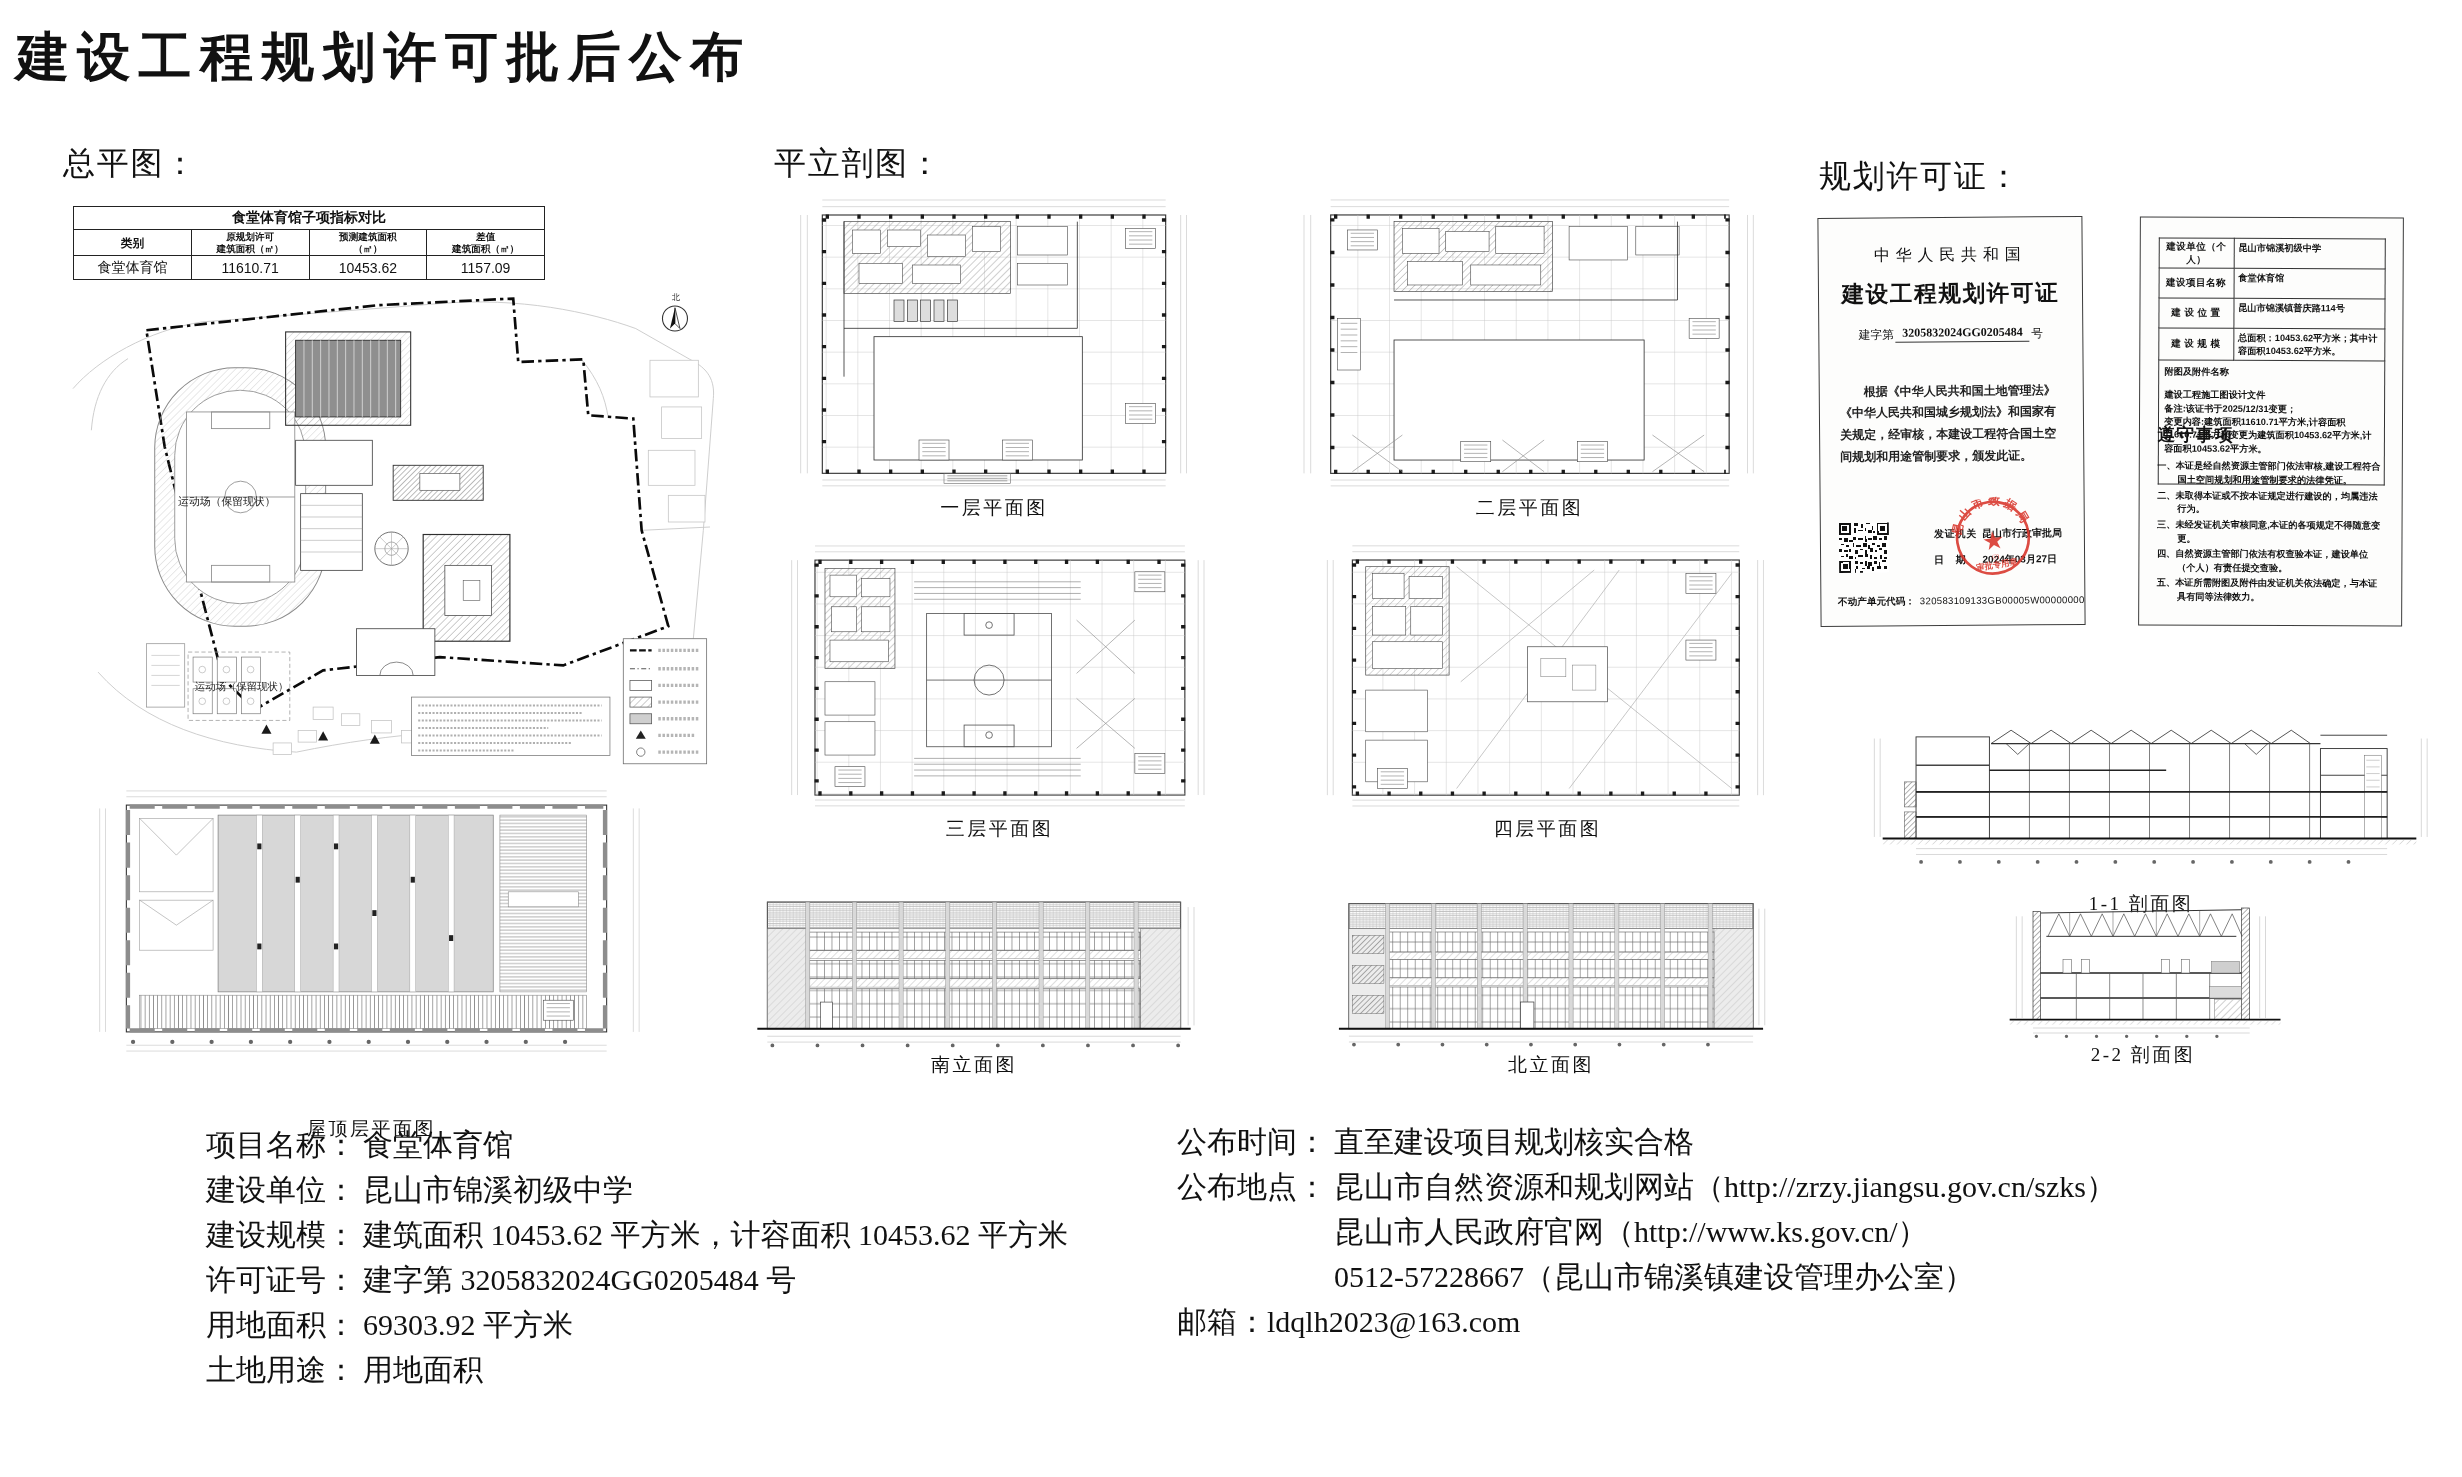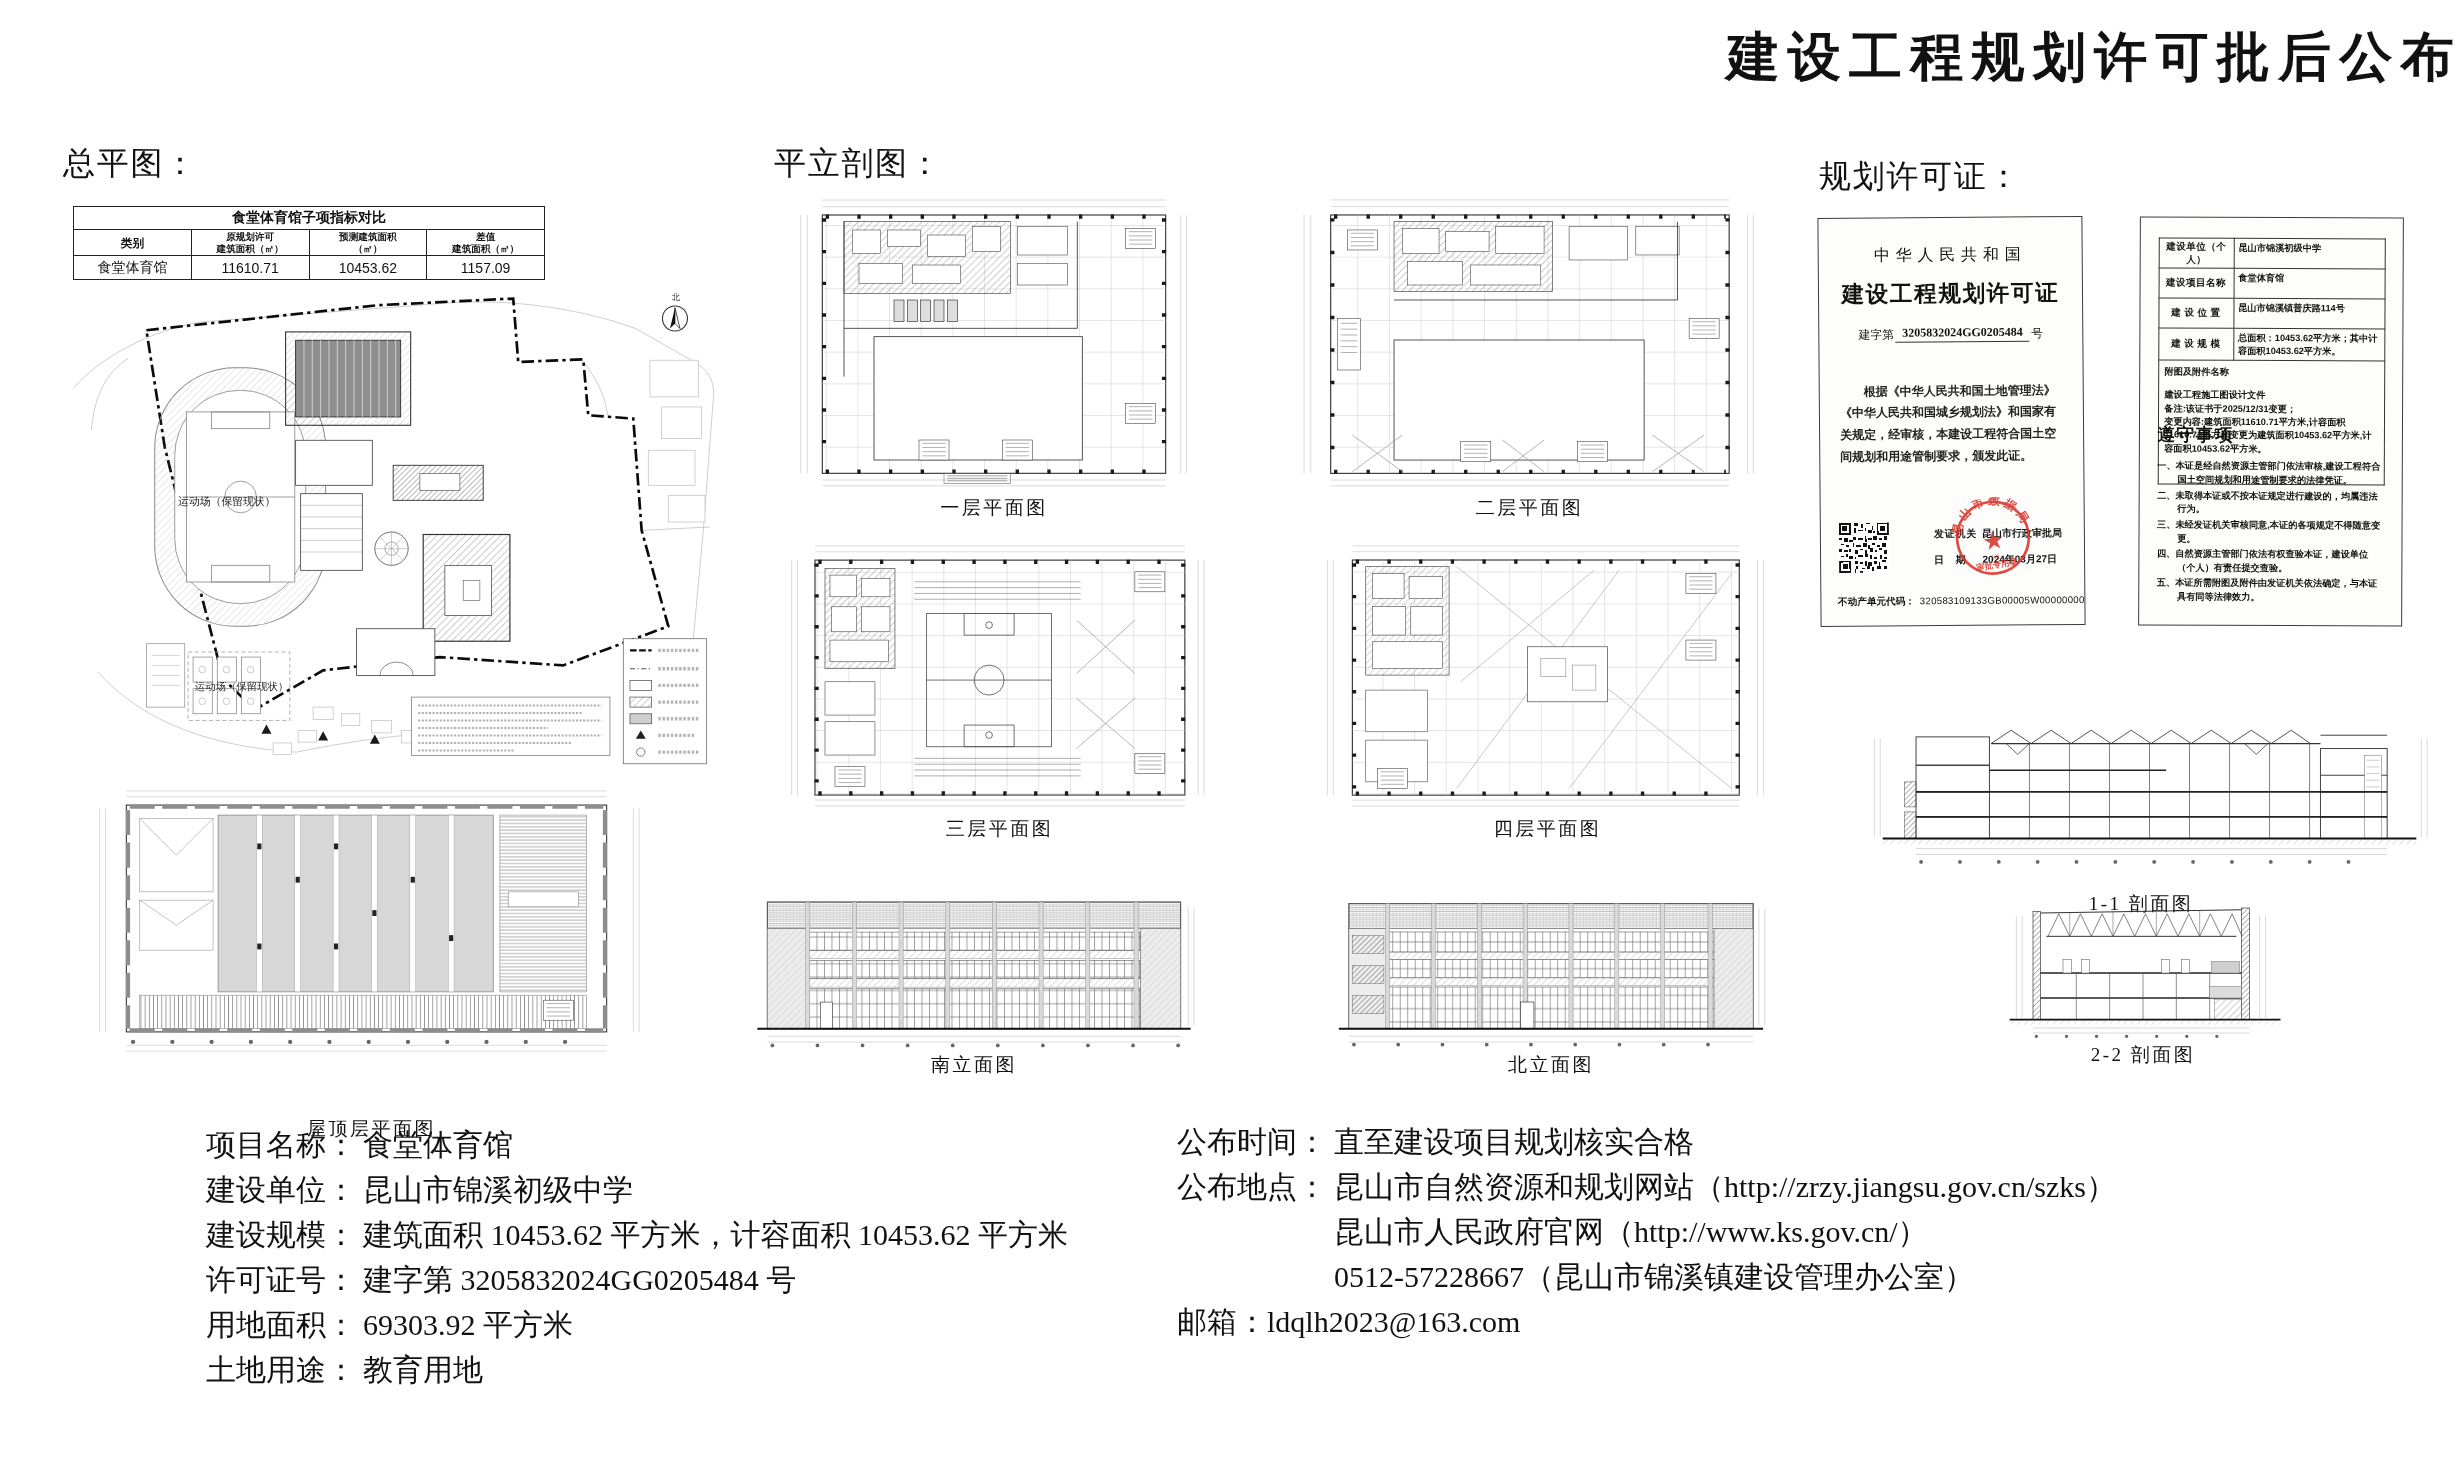--- a/index.html
+++ b/index.html
@@ -1,19 +1,19 @@
 <!DOCTYPE html>
 <html style="font-size:13.3px"><head>
 <meta charset="utf-8">
 <style>
   html,body{margin:0;padding:0;background:#e8e8e8;}
   .page{position:relative;width:2462px;height:1478px;background:#ffffff;overflow:hidden;
         font-family:"Liberation Serif","DejaVu Serif",serif;color:#111;}
   .abs{position:absolute;}
-  .page-title{left:16px;right:0;top:22px;text-align:right;font-size:53px;font-weight:bold;letter-spacing:8.3px;}
+  .page-title{left:16px;right:0;top:22px;text-align:left;font-size:53px;font-weight:bold;letter-spacing:8.3px;}
   .sec-label{font-size:32px;letter-spacing:1.7px;}
   
   .cmp{left:73px;top:206px;width:472px;border-collapse:collapse;table-layout:fixed;
        font-family:"Liberation Sans","DejaVu Sans",sans-serif;border-radius:15px;}
   .cmp td,.cmp th{border:1.3px solid #222;text-align:center;vertical-align:middle;padding:0;}
   .cmp .t{font-size:14px;font-weight:bold;height:22px;}
   .cmp .h{font-size:9.6px;font-weight:bold;height:25px;line-height:1.15;}
   .cmp .h .big{font-size:11.7px;}
   .cmp .d{font-size:14px;height:23px;}
   
@@ -782,21 +782,21 @@
       <div class="ni">五、本证所需附图及附件由发证机关依法确定，与本证具有同等法律效力。</div>
     </div>
   </div>
 
   <div class="abs info" style="left:206px;top:1122px">
     <div class="ln"><span class="ilabel">项目名称：</span><span>食堂体育馆</span></div>
     <div class="ln"><span class="ilabel">建设单位：</span><span>昆山市锦溪初级中学</span></div>
     <div class="ln"><span class="ilabel">建设规模：</span><span>建筑面积 10453.62 平方米，计容面积 10453.62 平方米</span></div>
     <div class="ln"><span class="ilabel">许可证号：</span><span class="mono">建字第 3205832024GG0205484 号</span></div>
     <div class="ln"><span class="ilabel">用地面积：</span><span>69303.92 平方米</span></div>
-    <div class="ln"><span class="ilabel">土地用途：</span><span>教育用地</span></div>
+    <div class="ln"><span class="ilabel">土地用途：</span><span>用地面积</span></div>
   </div>
 
   <div class="abs info" style="left:1177px;top:1119px">
     <div class="ln"><span class="ilabel">公布时间：</span><span>直至建设项目规划核实合格</span></div>
     <div class="ln"><span class="ilabel">公布地点：</span><span>昆山市自然资源和规划网站（http://zrzy.jiangsu.gov.cn/szks）</span></div>
     <div class="ln indent">昆山市人民政府官网（http://www.ks.gov.cn/）</div>
     <div class="ln indent">0512-57228667（昆山市锦溪镇建设管理办公室）</div>
     <div class="ln"><span>邮箱：</span><span>ldqlh2023@163.com</span></div>
   </div>
 

